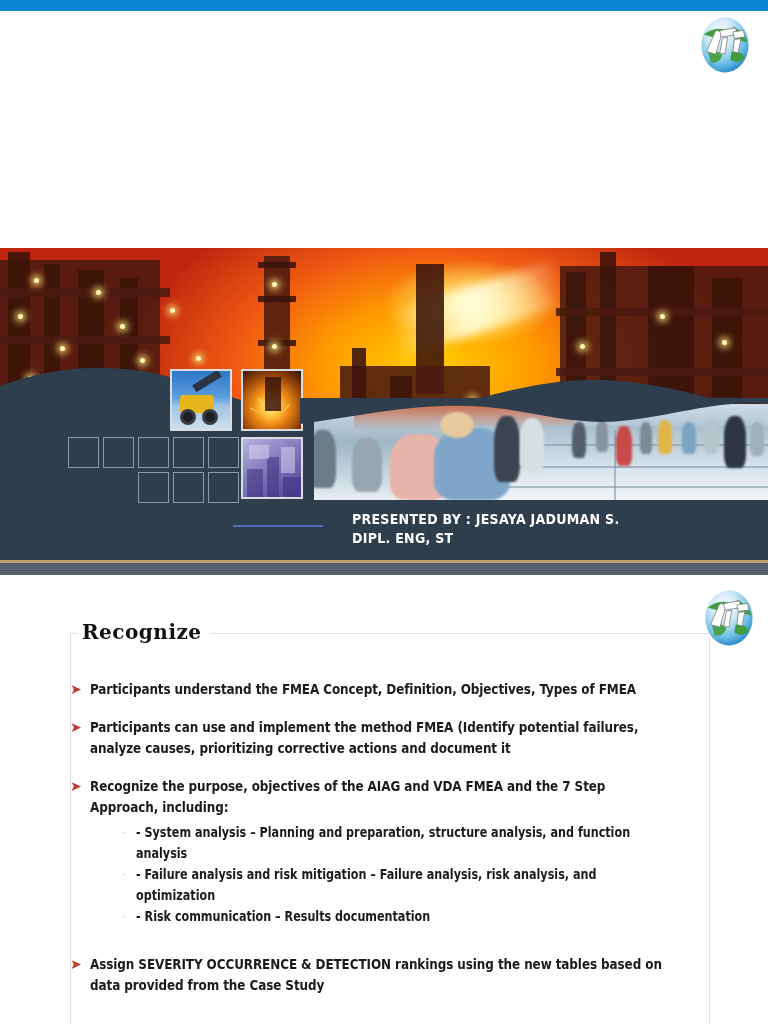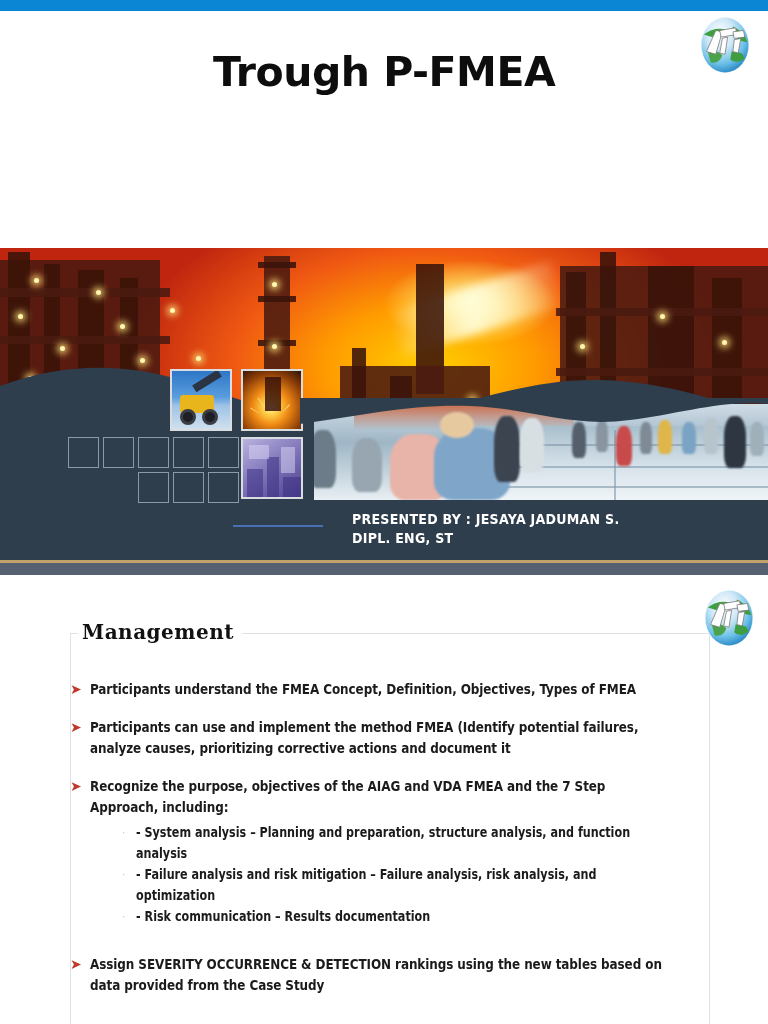--- a/index.html
+++ b/index.html
@@ -319,21 +319,20 @@
         <path d="M42 28 L66 24 L68 34 L44 38 Z"></path>
         <path d="M46 40 L54 38 L50 64 L42 62 Z"></path>
         <path d="M62 30 L78 28 L80 38 L64 40 Z"></path>
         <path d="M64 42 L74 40 L70 62 L62 60 Z"></path>
       </g>
       <ellipse cx="50" cy="50" rx="36" ry="42" fill="none" stroke="#ffffff" stroke-width="1" opacity="0.5"></ellipse>
     </svg>
   </div>
 
   <div class="title-block">
-    <div class="title-line">Trough P-FMEA</div>
   </div>
 
   <div class="photo-band">
 
     <div class="refinery">
       <div class="flare"></div>
 
       <div class="silhouette sil-dark" style="left:0px; top:12px; width:160px; height:180px;"></div>
       <div class="silhouette sil-dark2" style="left:8px; top:4px; width:22px; height:200px;"></div>
       <div class="silhouette sil-dark2" style="left:44px; top:16px; width:16px; height:180px;"></div>
@@ -488,21 +487,21 @@
         <path d="M42 28 L66 24 L68 34 L44 38 Z"></path>
         <path d="M46 40 L54 38 L50 64 L42 62 Z"></path>
         <path d="M62 30 L78 28 L80 38 L64 40 Z"></path>
         <path d="M64 42 L74 40 L70 62 L62 60 Z"></path>
       </g>
       <ellipse cx="50" cy="50" rx="36" ry="42" fill="none" stroke="#ffffff" stroke-width="1" opacity="0.5"></ellipse>
     </svg>
   </div>
 
   <div class="content-box"></div>
-  <div class="obj-title">Management</div>
+  <div class="obj-title">Recognize</div>
 
   <div class="bullets">
 
     <div class="bullet">
       <span class="bullet-arrow">➤</span>
       <span class="bullet-text">Participants understand the FMEA Concept, Definition, Objectives,  Types of FMEA</span>
     </div>
 
     <div class="bullet">
       <span class="bullet-arrow">➤</span>

